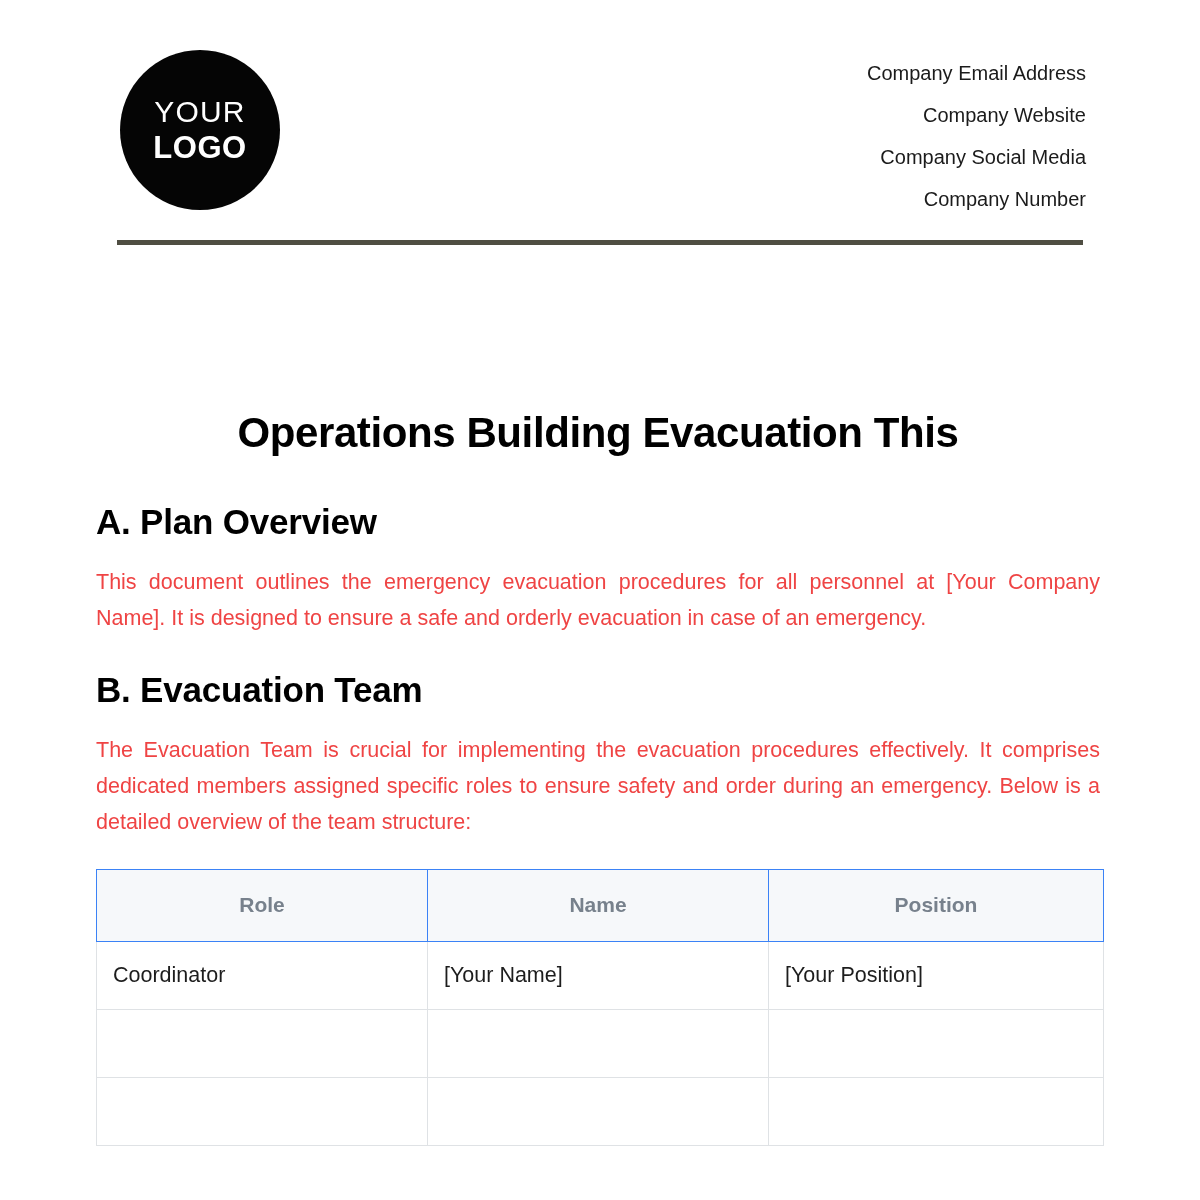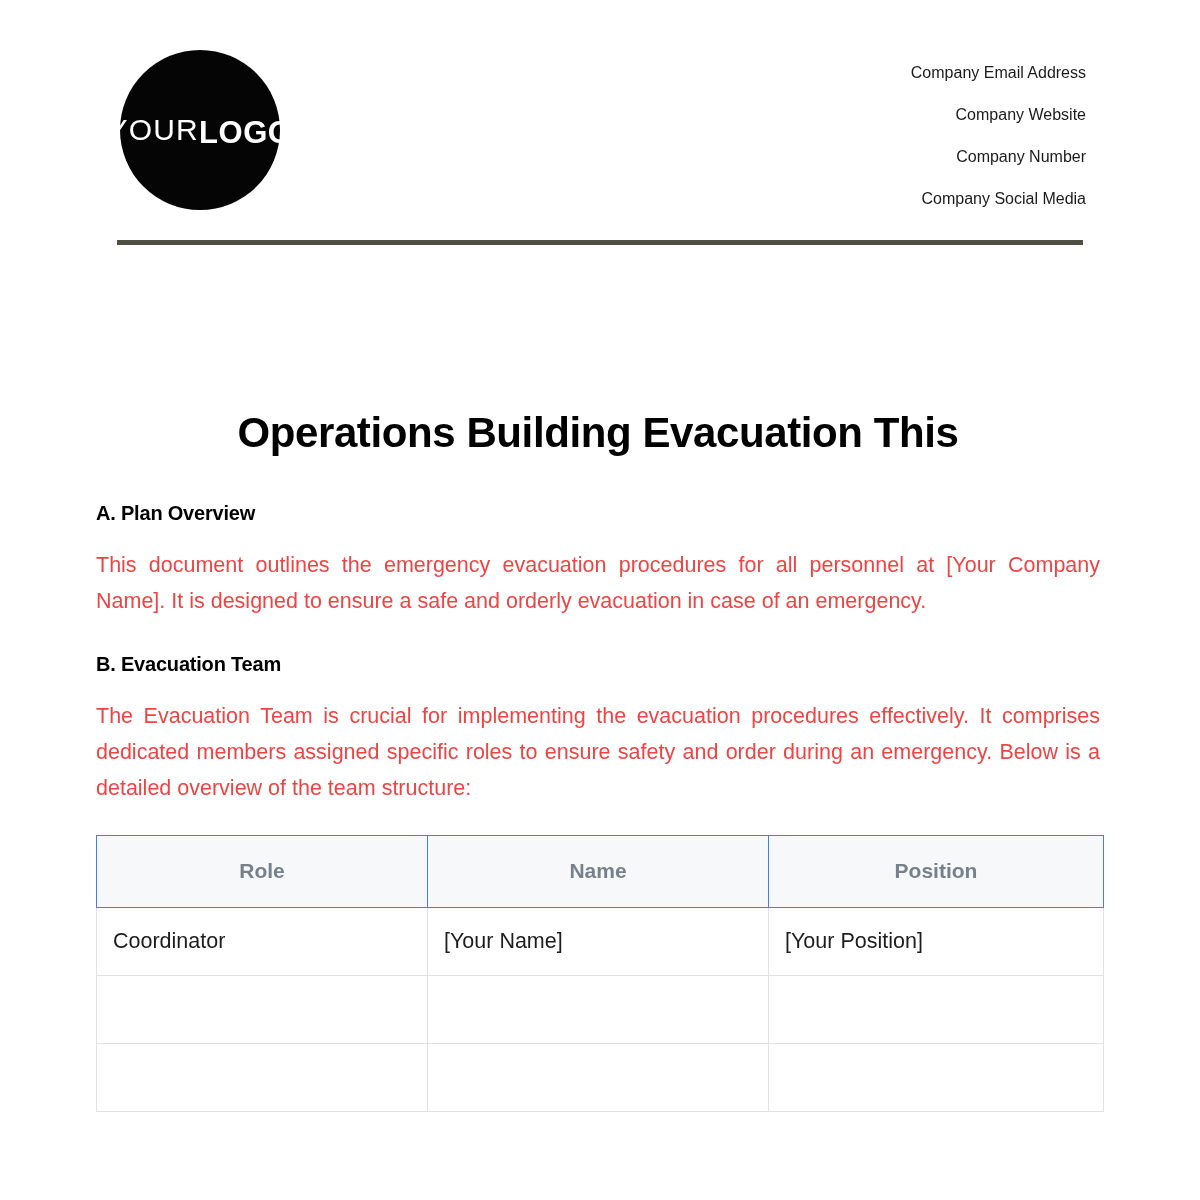--- a/index.html
+++ b/index.html
@@ -36,21 +36,21 @@
 
   .logo-badge {
     position: absolute;
     left: 120px;
     top: 50px;
     width: 160px;
     height: 160px;
     border-radius: 50%;
     background: #050505;
     display: flex;
-    flex-direction: row;
+    flex-direction: column;
     align-items: center;
     justify-content: center;
     line-height: 1;
   }
 
   .logo-line-1 {
     color: #ffffff;
     font-size: 30px;
     font-weight: 300;
     letter-spacing: 1.2px;
@@ -67,21 +67,21 @@
   }
 
   .contact-block {
     position: absolute;
     right: 114px;
     top: 52px;
     text-align: right;
   }
 
   .contact-line {
-    font-size: 16px;
+    font-size: 20px;
     line-height: 42px;
     color: #1b1b1b;
     white-space: nowrap;
     font-family: "Liberation Sans", sans-serif;
   }
 
   .header-rule {
     position: absolute;
     left: 117px;
     top: 240px;
@@ -103,21 +103,21 @@
     font-size: 42px;
     font-weight: bold;
     letter-spacing: -0.4px;
     color: #000000;
     line-height: 1.18;
     margin-bottom: 44px;
     font-family: "Liberation Sans", sans-serif;
   }
 
   .section-heading {
-    font-size: 20px;
+    font-size: 35px;
     font-weight: bold;
     color: #000000;
     letter-spacing: -0.2px;
     margin-bottom: 22px;
     font-family: "Liberation Sans", sans-serif;
   }
 
   .section-body {
     font-size: 21.5px;
     line-height: 36px;
@@ -176,22 +176,22 @@
   <div class="doc-header">
 
     <div class="logo-badge">
       <span class="logo-line-1">YOUR</span>
       <span class="logo-line-2">LOGO</span>
     </div>
 
     <div class="contact-block">
       <div class="contact-line">Company Email Address</div>
       <div class="contact-line">Company Website</div>
+      <div class="contact-line">Company Social Media</div>
       <div class="contact-line">Company Number</div>
-      <div class="contact-line">Company Social Media</div>
     </div>
 
     <div class="header-rule"></div>
   </div>
 
   <div class="content">
 
     <h1 class="doc-title">Operations Building Evacuation This</h1>
 
     <h2 class="section-heading">A. Plan Overview</h2>

